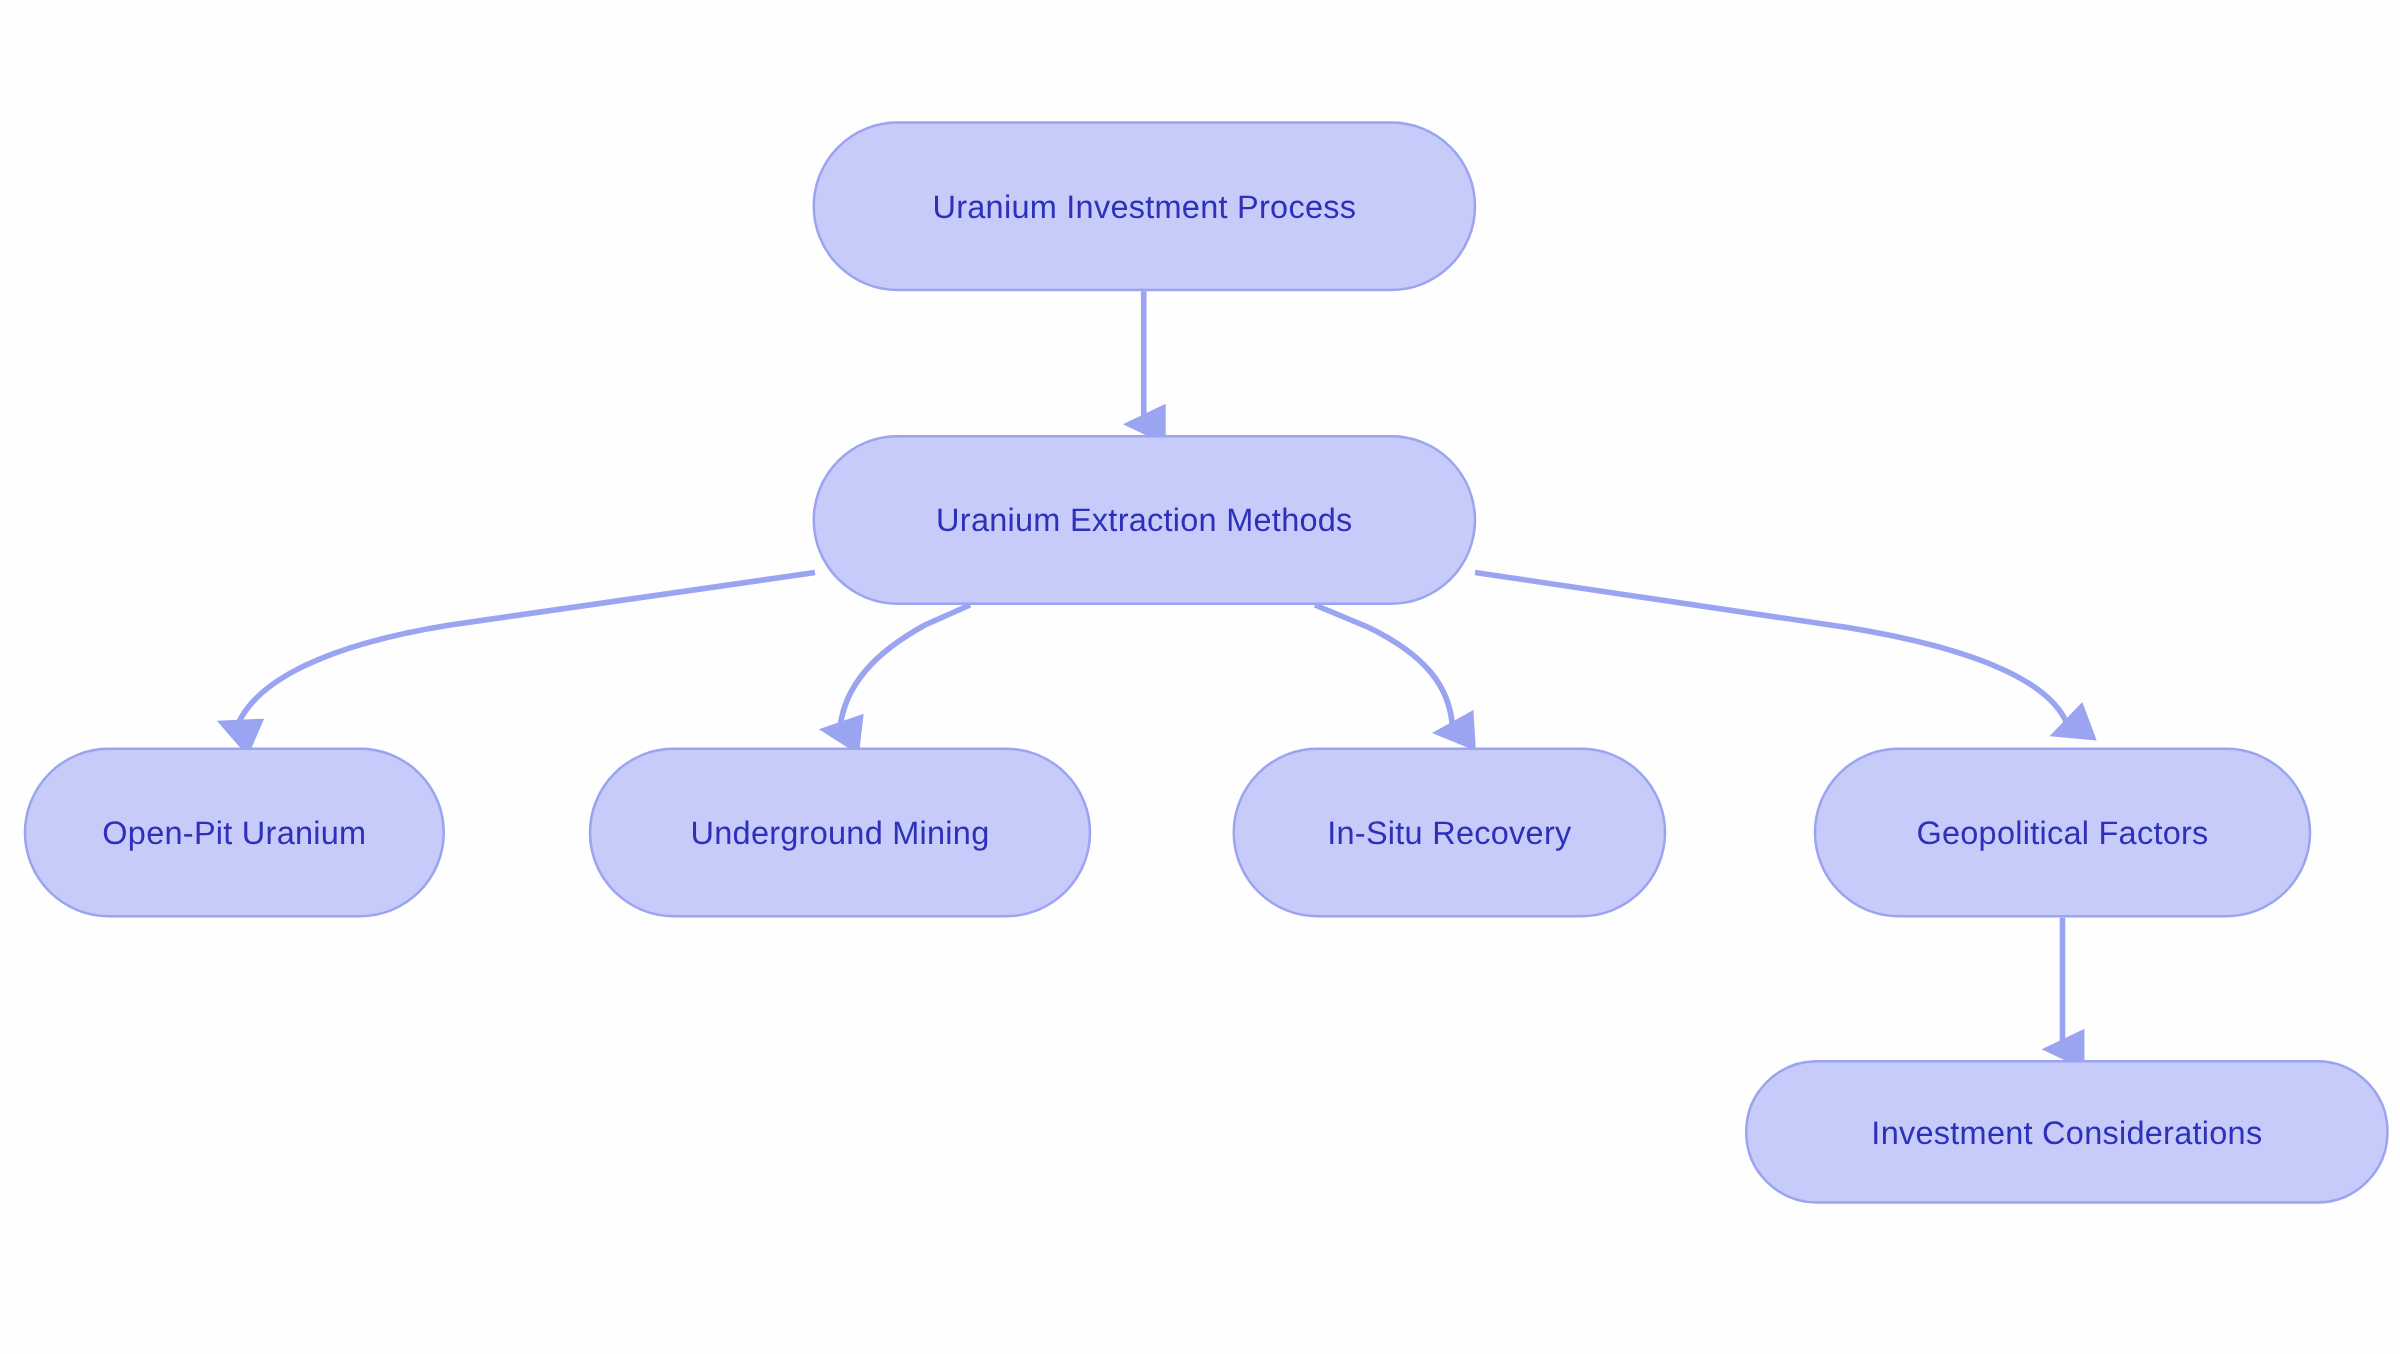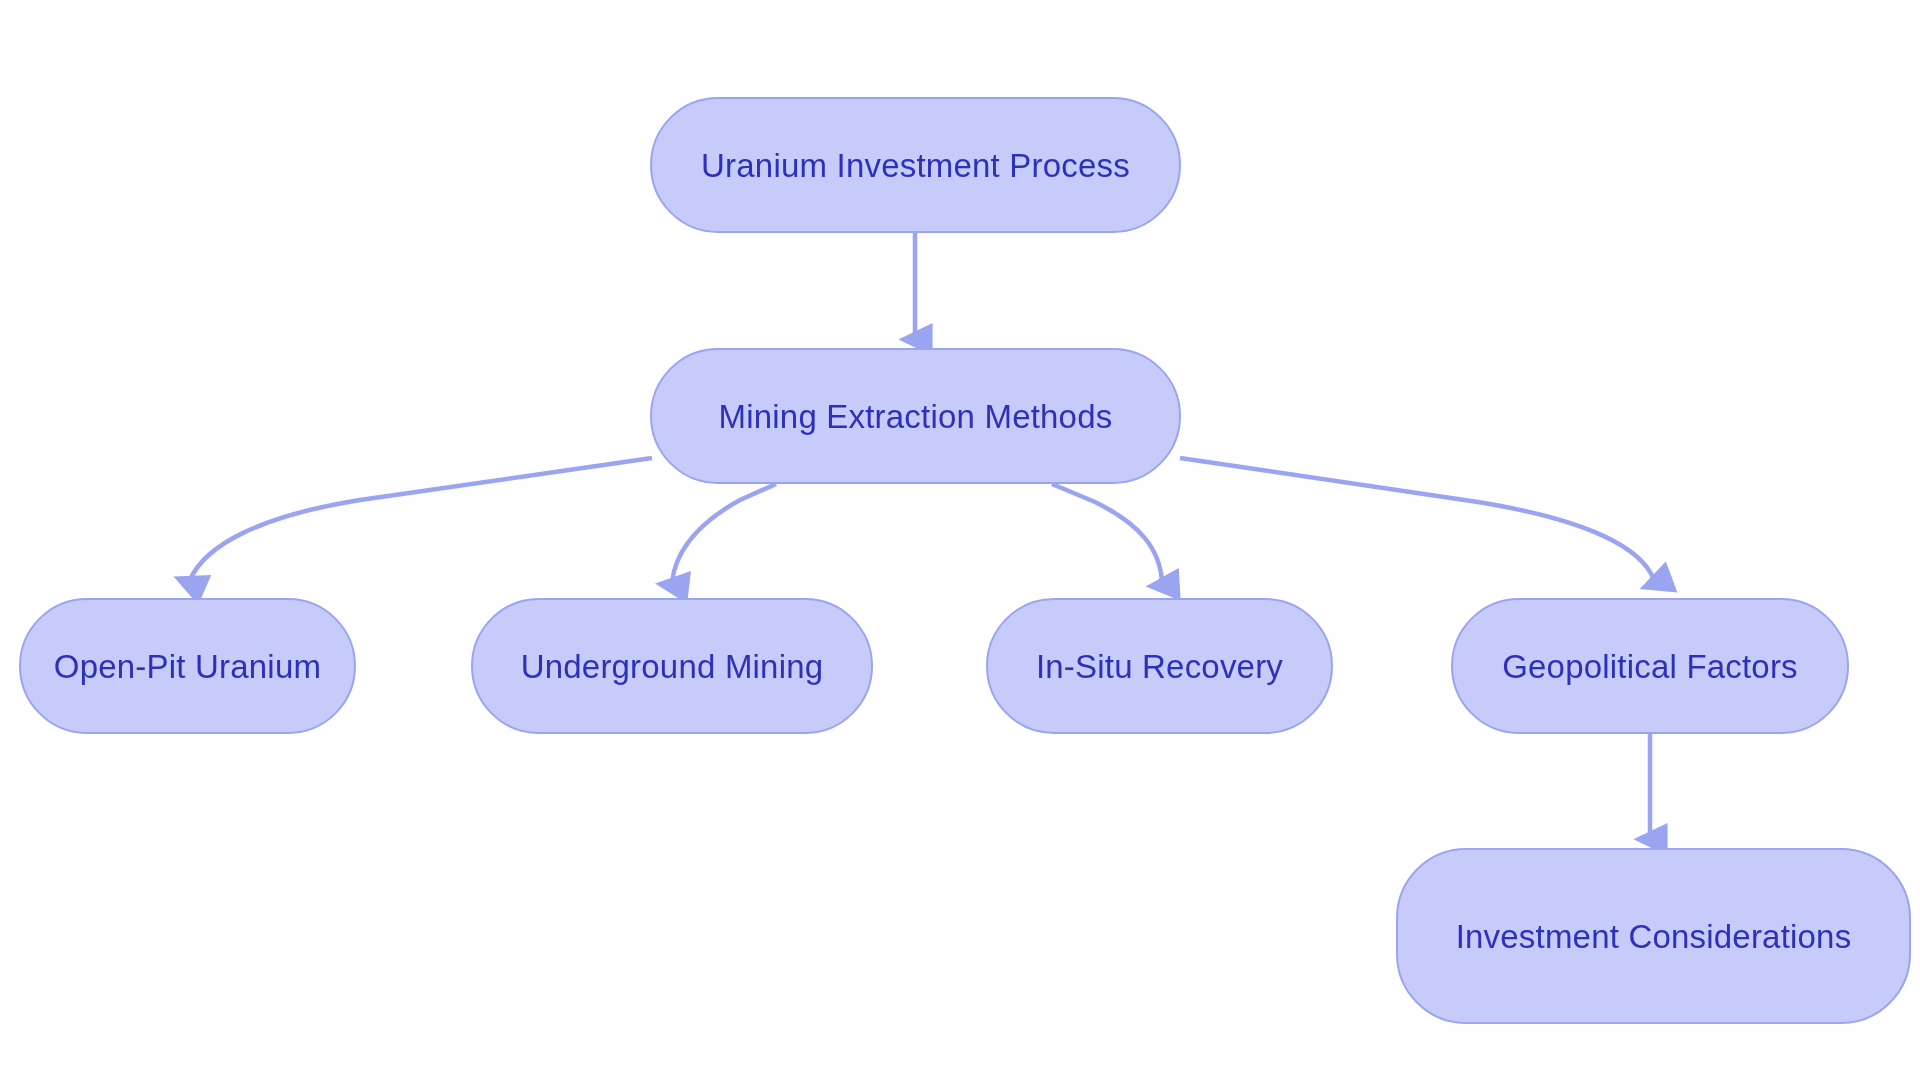--- a/index.html
+++ b/index.html
@@ -29,21 +29,21 @@
   .flow-node {
     position: absolute;
     box-sizing: border-box;
     display: flex;
     align-items: center;
     justify-content: center;
     background: #c6cbfa;
     border: 2px solid #9ba4f1;
     border-radius: 70px;
     color: #2d31b9;
-    font-size: 33px;
+    font-size: 26px;
     font-weight: 400;
     letter-spacing: 0.2px;
     white-space: nowrap;
     padding: 0 26px;
     z-index: 2;
   }
   .flow-node .node-label {
     display: block;
     line-height: 1;
   }
@@ -71,36 +71,36 @@
     <path d="M 1180 458 L 1478 502 C 1588 520 1642 548 1654 580" fill="none" stroke="#9ba4f1" stroke-width="4.5" marker-end="url(#arrowhead)"></path>
 
     <path d="M 1650 734 L 1650 836" fill="none" stroke="#9ba4f1" stroke-width="4.5" marker-end="url(#arrowhead)"></path>
   </svg>
 
   <div class="flow-node" style="left:650px; top:97px; width:531px; height:136px;">
     <span class="node-label">Uranium Investment Process</span>
   </div>
 
   <div class="flow-node" style="left:650px; top:348px; width:531px; height:136px;">
-    <span class="node-label">Mining Extraction Methods</span>
+    <span class="node-label">Uranium Extraction Methods</span>
   </div>
 
   <div class="flow-node" style="left:19px; top:598px; width:337px; height:136px;">
     <span class="node-label">Open-Pit Uranium</span>
   </div>
 
   <div class="flow-node" style="left:471px; top:598px; width:402px; height:136px;">
     <span class="node-label">Underground Mining</span>
   </div>
 
   <div class="flow-node" style="left:1451px; top:598px; width:398px; height:136px;">
     <span class="node-label">Geopolitical Factors</span>
   </div>
 
   <div class="flow-node" style="left:986px; top:598px; width:347px; height:136px;">
     <span class="node-label">In-Situ Recovery</span>
   </div>
 
-  <div class="flow-node" style="left:1396px; top:848px; width:515px; height:176px;">
+  <div class="flow-node" style="left:1396px; top:848px; width:515px; height:115px;">
     <span class="node-label">Investment Considerations</span>
   </div>
 
 </div>
 
 </body></html>

